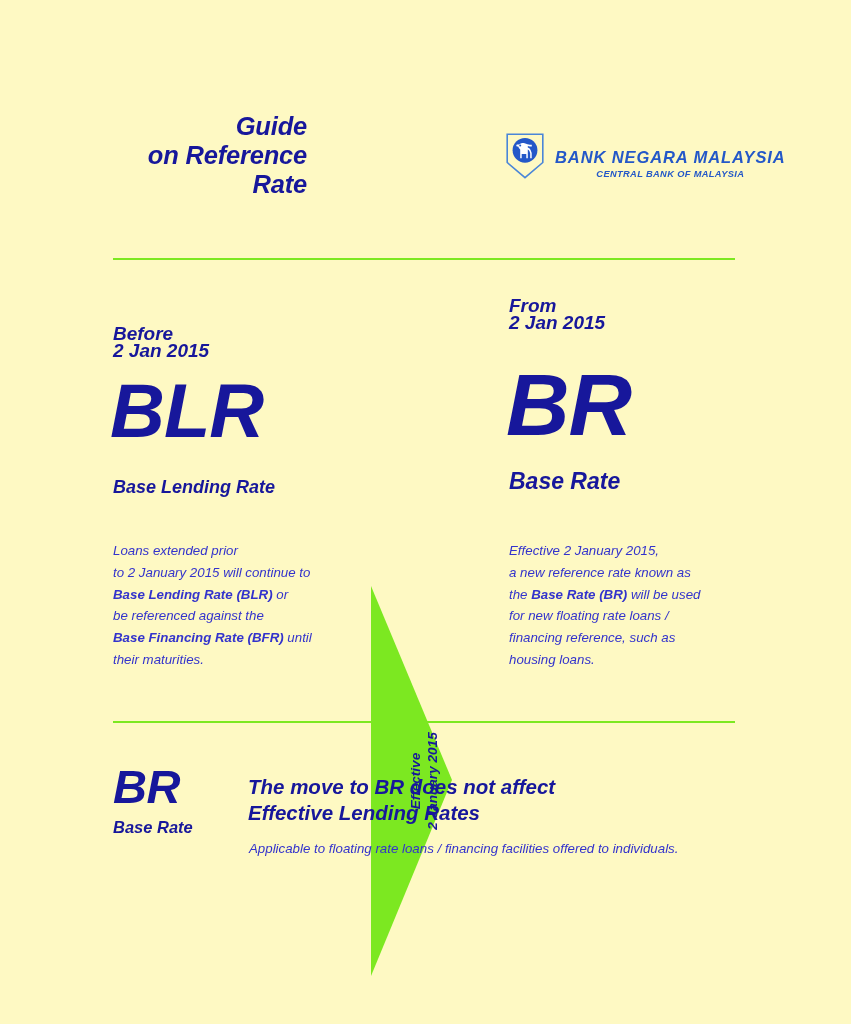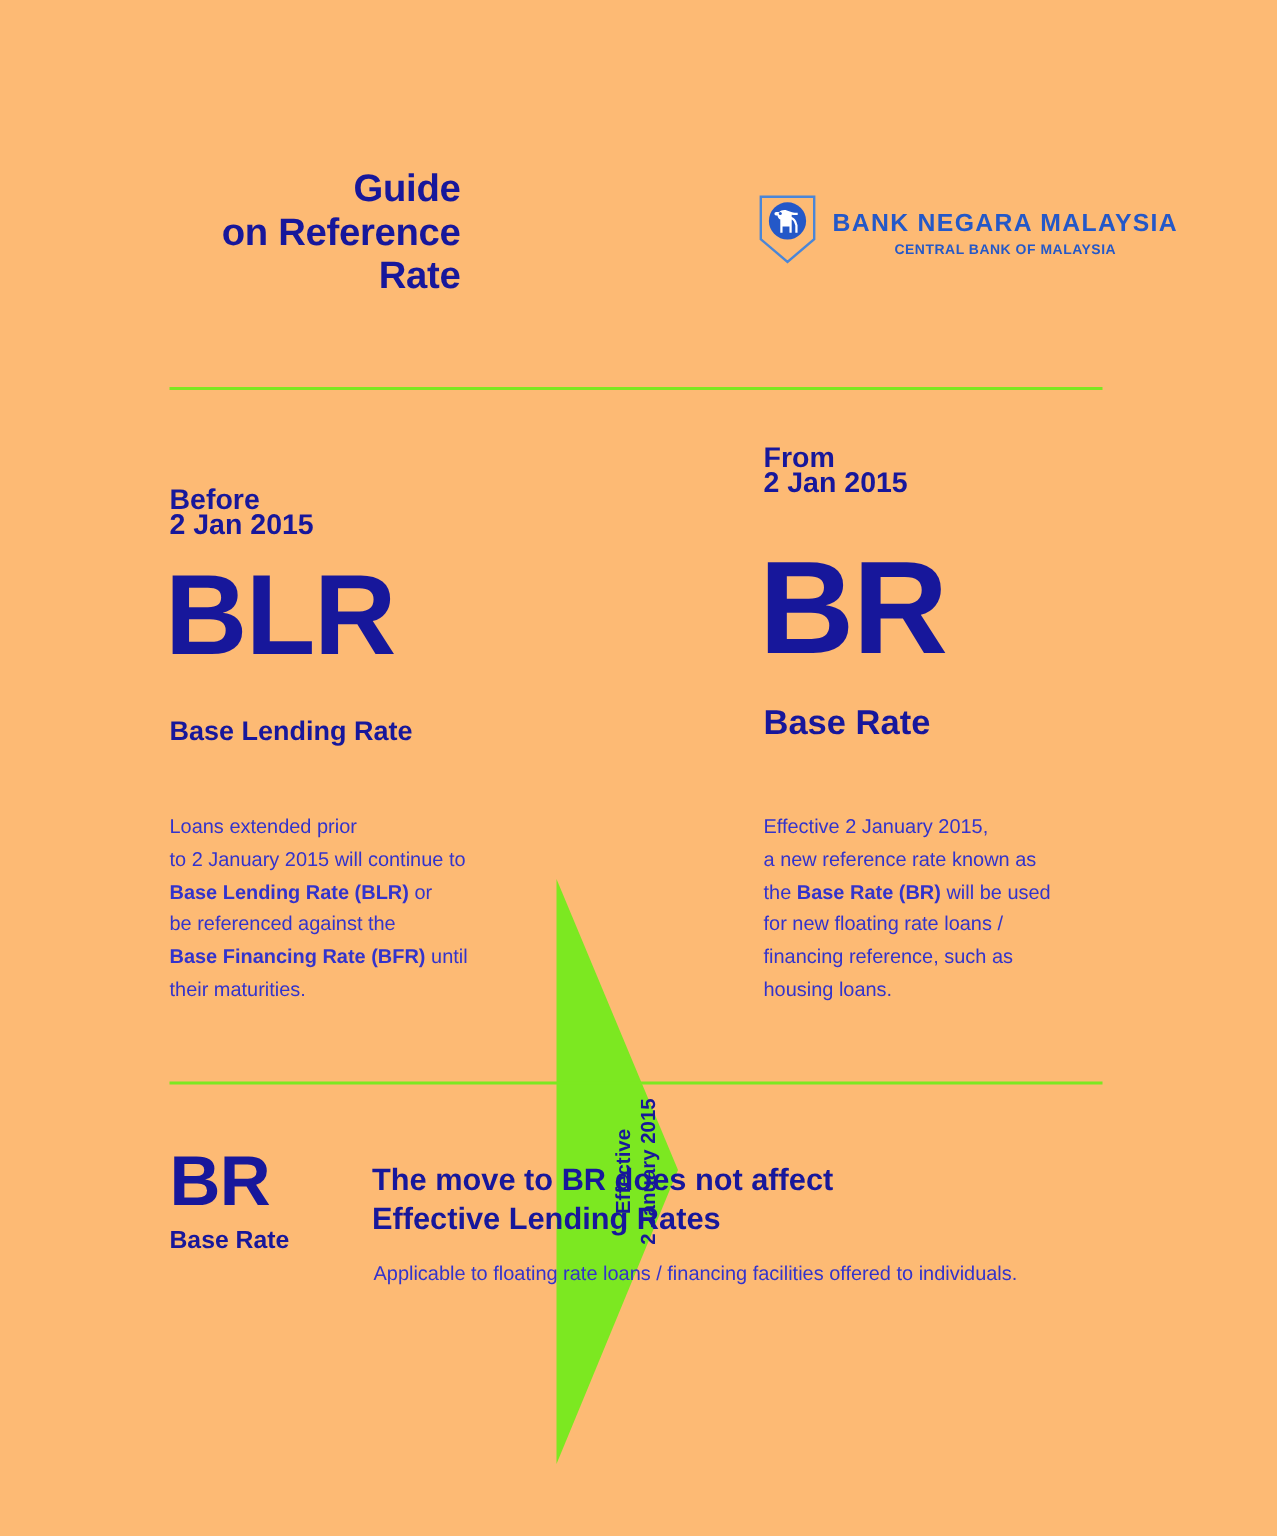--- a/index.html
+++ b/index.html
@@ -10,21 +10,22 @@
   body {
     width: 851px;
     height: 1024px;
     position: relative;
     font-family: "Liberation Sans", sans-serif;
     -webkit-font-smoothing: antialiased;
   }
   .page {
     position: absolute;
     inset: 0;
-    background: #fdba74;
+    background: #fef9c3;
+    font-style: italic;
   }
 
   
   .header {
     position: absolute;
     left: 0;
     top: 112px;
     width: 851px;
     height: 130px;
   }
@@ -41,21 +42,21 @@
     letter-spacing: -0.2px;
   }
   .title-line { display: block; white-space: nowrap; }
 
   .logo {
     position: absolute;
     left: 505px;
     top: 14px;
     height: 54px;
     display: flex;
-    align-items: center;
+    align-items: flex-end;
   }
   .logo-mark {
     width: 40px;
     height: 48px;
     flex: 0 0 auto;
     margin-right: 10px;
   }
   .logo-text {
     padding-top: 5px;
   }

